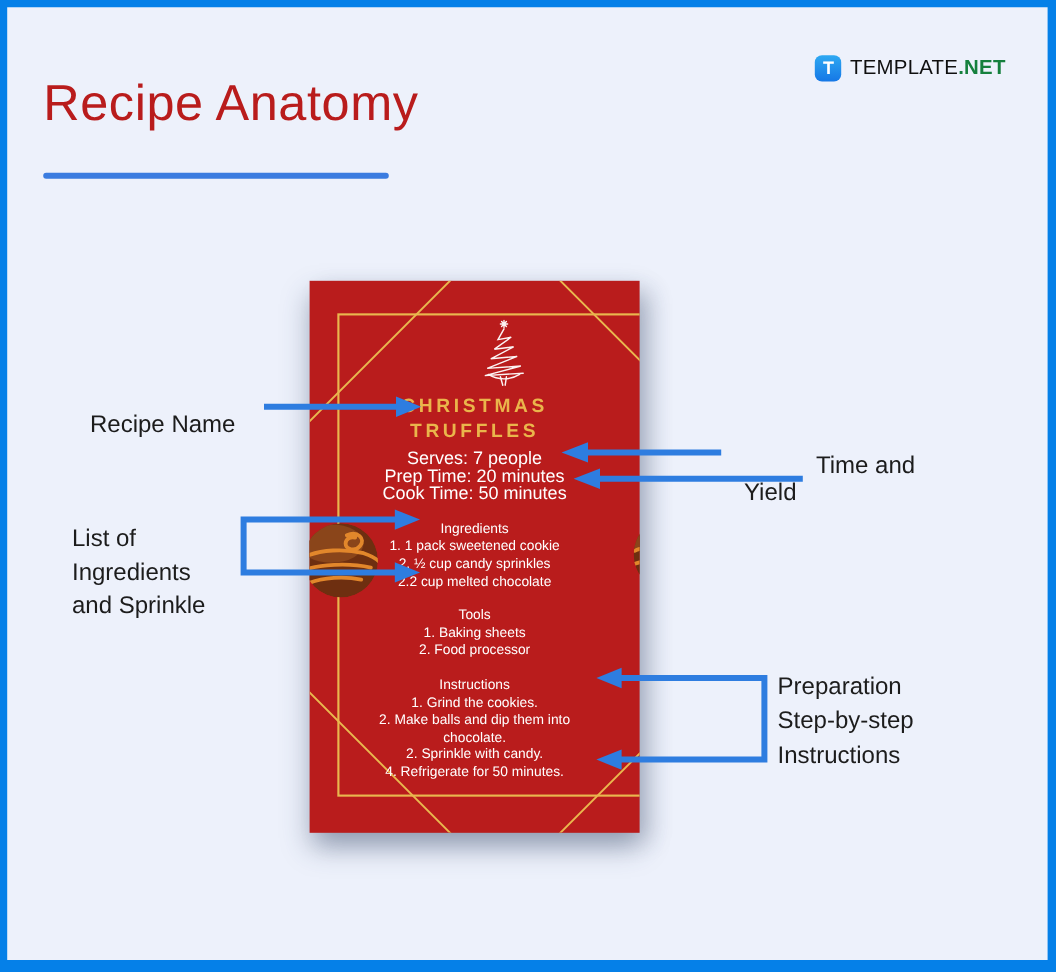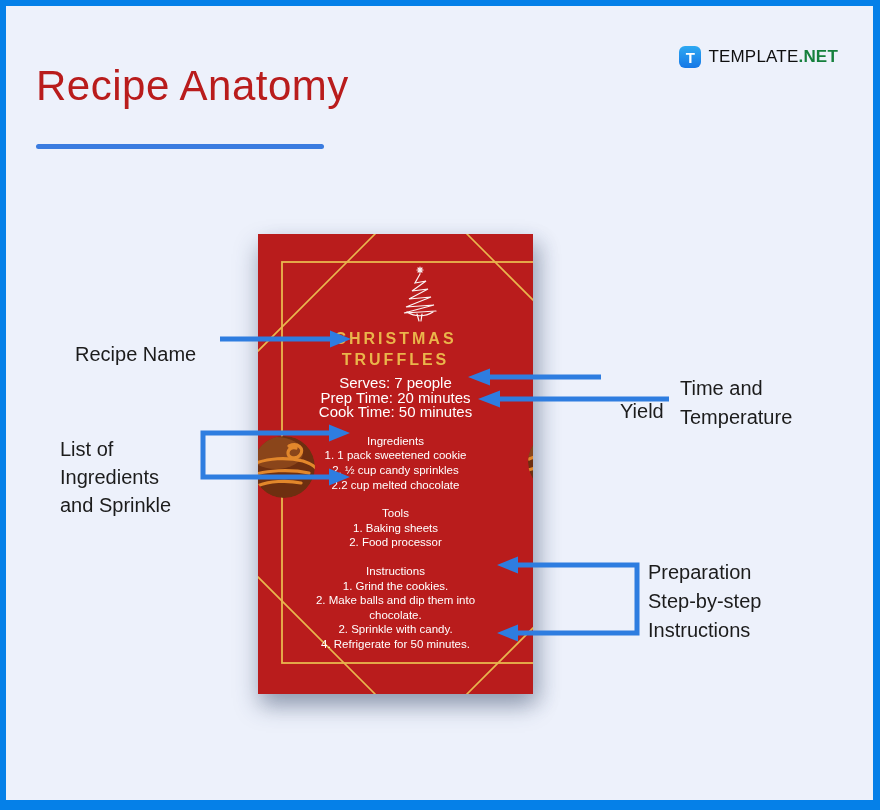--- a/index.html
+++ b/index.html
@@ -156,21 +156,20 @@
     <div>Ingredients</div>
     <div>and Sprinkle</div>
   </div>
 
   <div class="ann" style="left:620px;top:364px;margin-top:36px;">
     <div>Yield</div>
   </div>
 
   <div class="ann" style="left:680px;top:374px;line-height:29px;">
     <div>Time and</div>
-    <div>Temperature</div>
   </div>
 
   <div class="ann" style="left:648px;top:558px;line-height:29px;">
     <div>Preparation</div>
     <div>Step-by-step</div>
     <div>Instructions</div>
   </div>
 
   <svg class="arrow" style="left:218px;top:329px;" width="135" height="20" viewBox="0 0 135 20">
     <line x1="2" y1="10" x2="114" y2="10" stroke="#2e7de0" stroke-width="5"></line>

